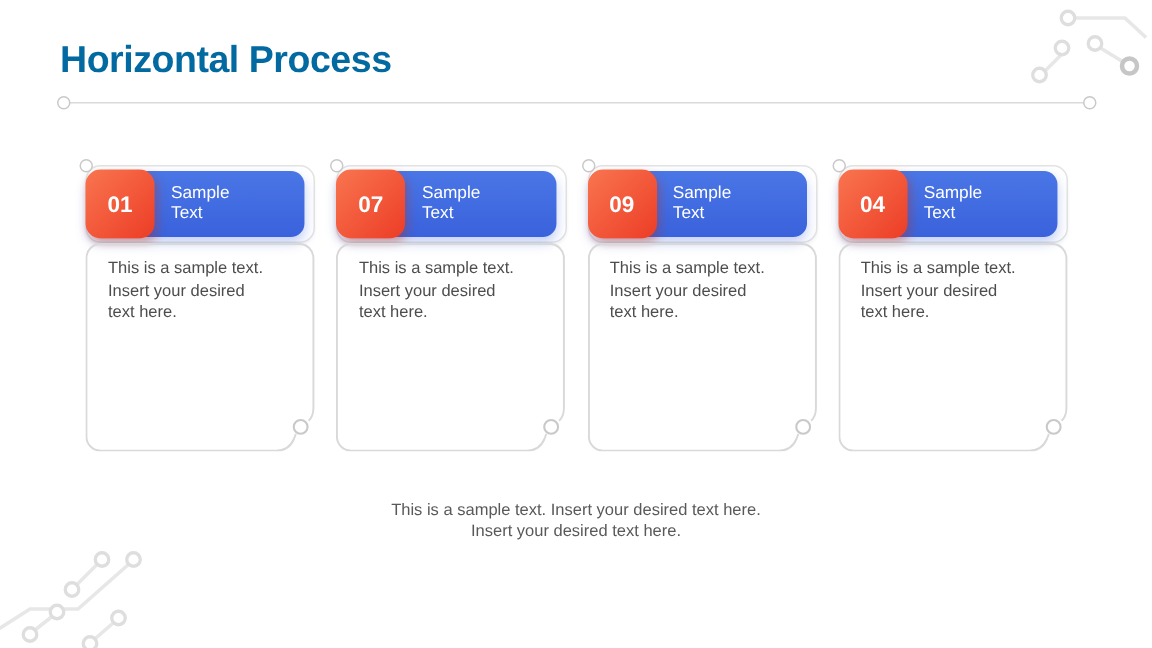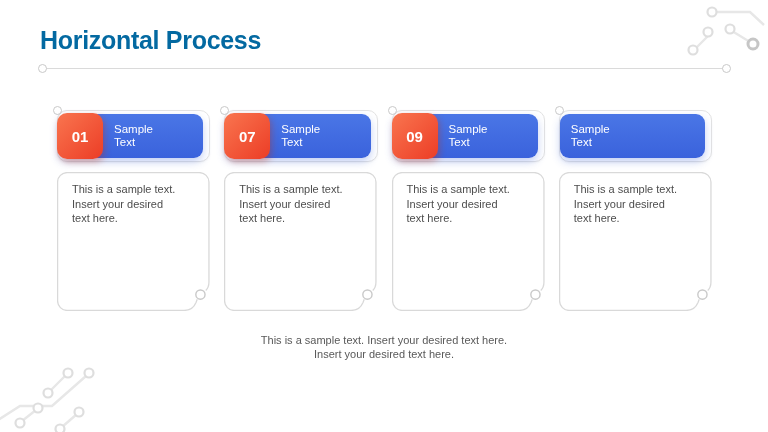--- a/index.html
+++ b/index.html
@@ -47,21 +47,21 @@
     background:linear-gradient(135deg,#f9754f 0%,#ec3d26 100%);
     box-shadow:2px 3px 6px rgba(190,45,20,0.35);
     color:#ffffff;font-weight:bold;font-size:15px;
     display:flex;align-items:center;justify-content:center;
     flex:0 0 auto;
   }
   .header-label{
     color:#ffffff;font-weight:normal;font-size:11.5px;line-height:13px;
     padding:9px 4px 0 11px;max-width:62px;
   }
-  .body-box{position:relative;margin-top:10px;height:139px;}
+  .body-box{position:relative;height:139px;}
   .body-outline{position:absolute;inset:0;width:100%;height:100%;}
   .body-text{
     position:absolute;top:10px;left:15px;right:12px;
     font-size:11px;line-height:14.5px;color:#4d4d4d;white-space:pre-line;
   }
   .slide-caption{
     position:absolute;left:0;right:0;top:334px;text-align:center;
     font-size:11px;line-height:13.5px;color:#595959;white-space:pre-line;
   }
   .deco{position:absolute;}
@@ -152,20 +152,21 @@
 Insert your desired
 text here.</div>
     </div>
   </div>
 
   <div class="process-card">
     <div class="header-unit">
       <div class="header-outline"></div>
       <div class="pin header-pin"></div>
       <div class="header-color">
+        <div class="num-badge">04</div>
         <div class="header-label">Sample Text</div>
       </div>
     </div>
     <div class="body-box">
       <svg class="body-outline" viewBox="0 0 153 139" preserveAspectRatio="none">
         <path d="M148.5,118.5 Q151.7,115.5 151.7,110 L151.7,10 A9.5,9.5 0 0 0 142.2,0.6 L10,0.6 A9.4,9.4 0 0 0 0.6,10 L0.6,129 A9.4,9.4 0 0 0 10,138.4 L127,138.4 Q135.5,138.4 138.8,130.5 L140,127.3" fill="none" stroke="#d9d9d9" stroke-width="1.3" vector-effect="non-scaling-stroke"></path>
         <circle cx="143.2" cy="122.6" r="4.6" fill="#ffffff" stroke="#c9c9c9" stroke-width="1.4" vector-effect="non-scaling-stroke"></circle>
       </svg>
       <div class="body-text">This is a sample text.
 Insert your desired

